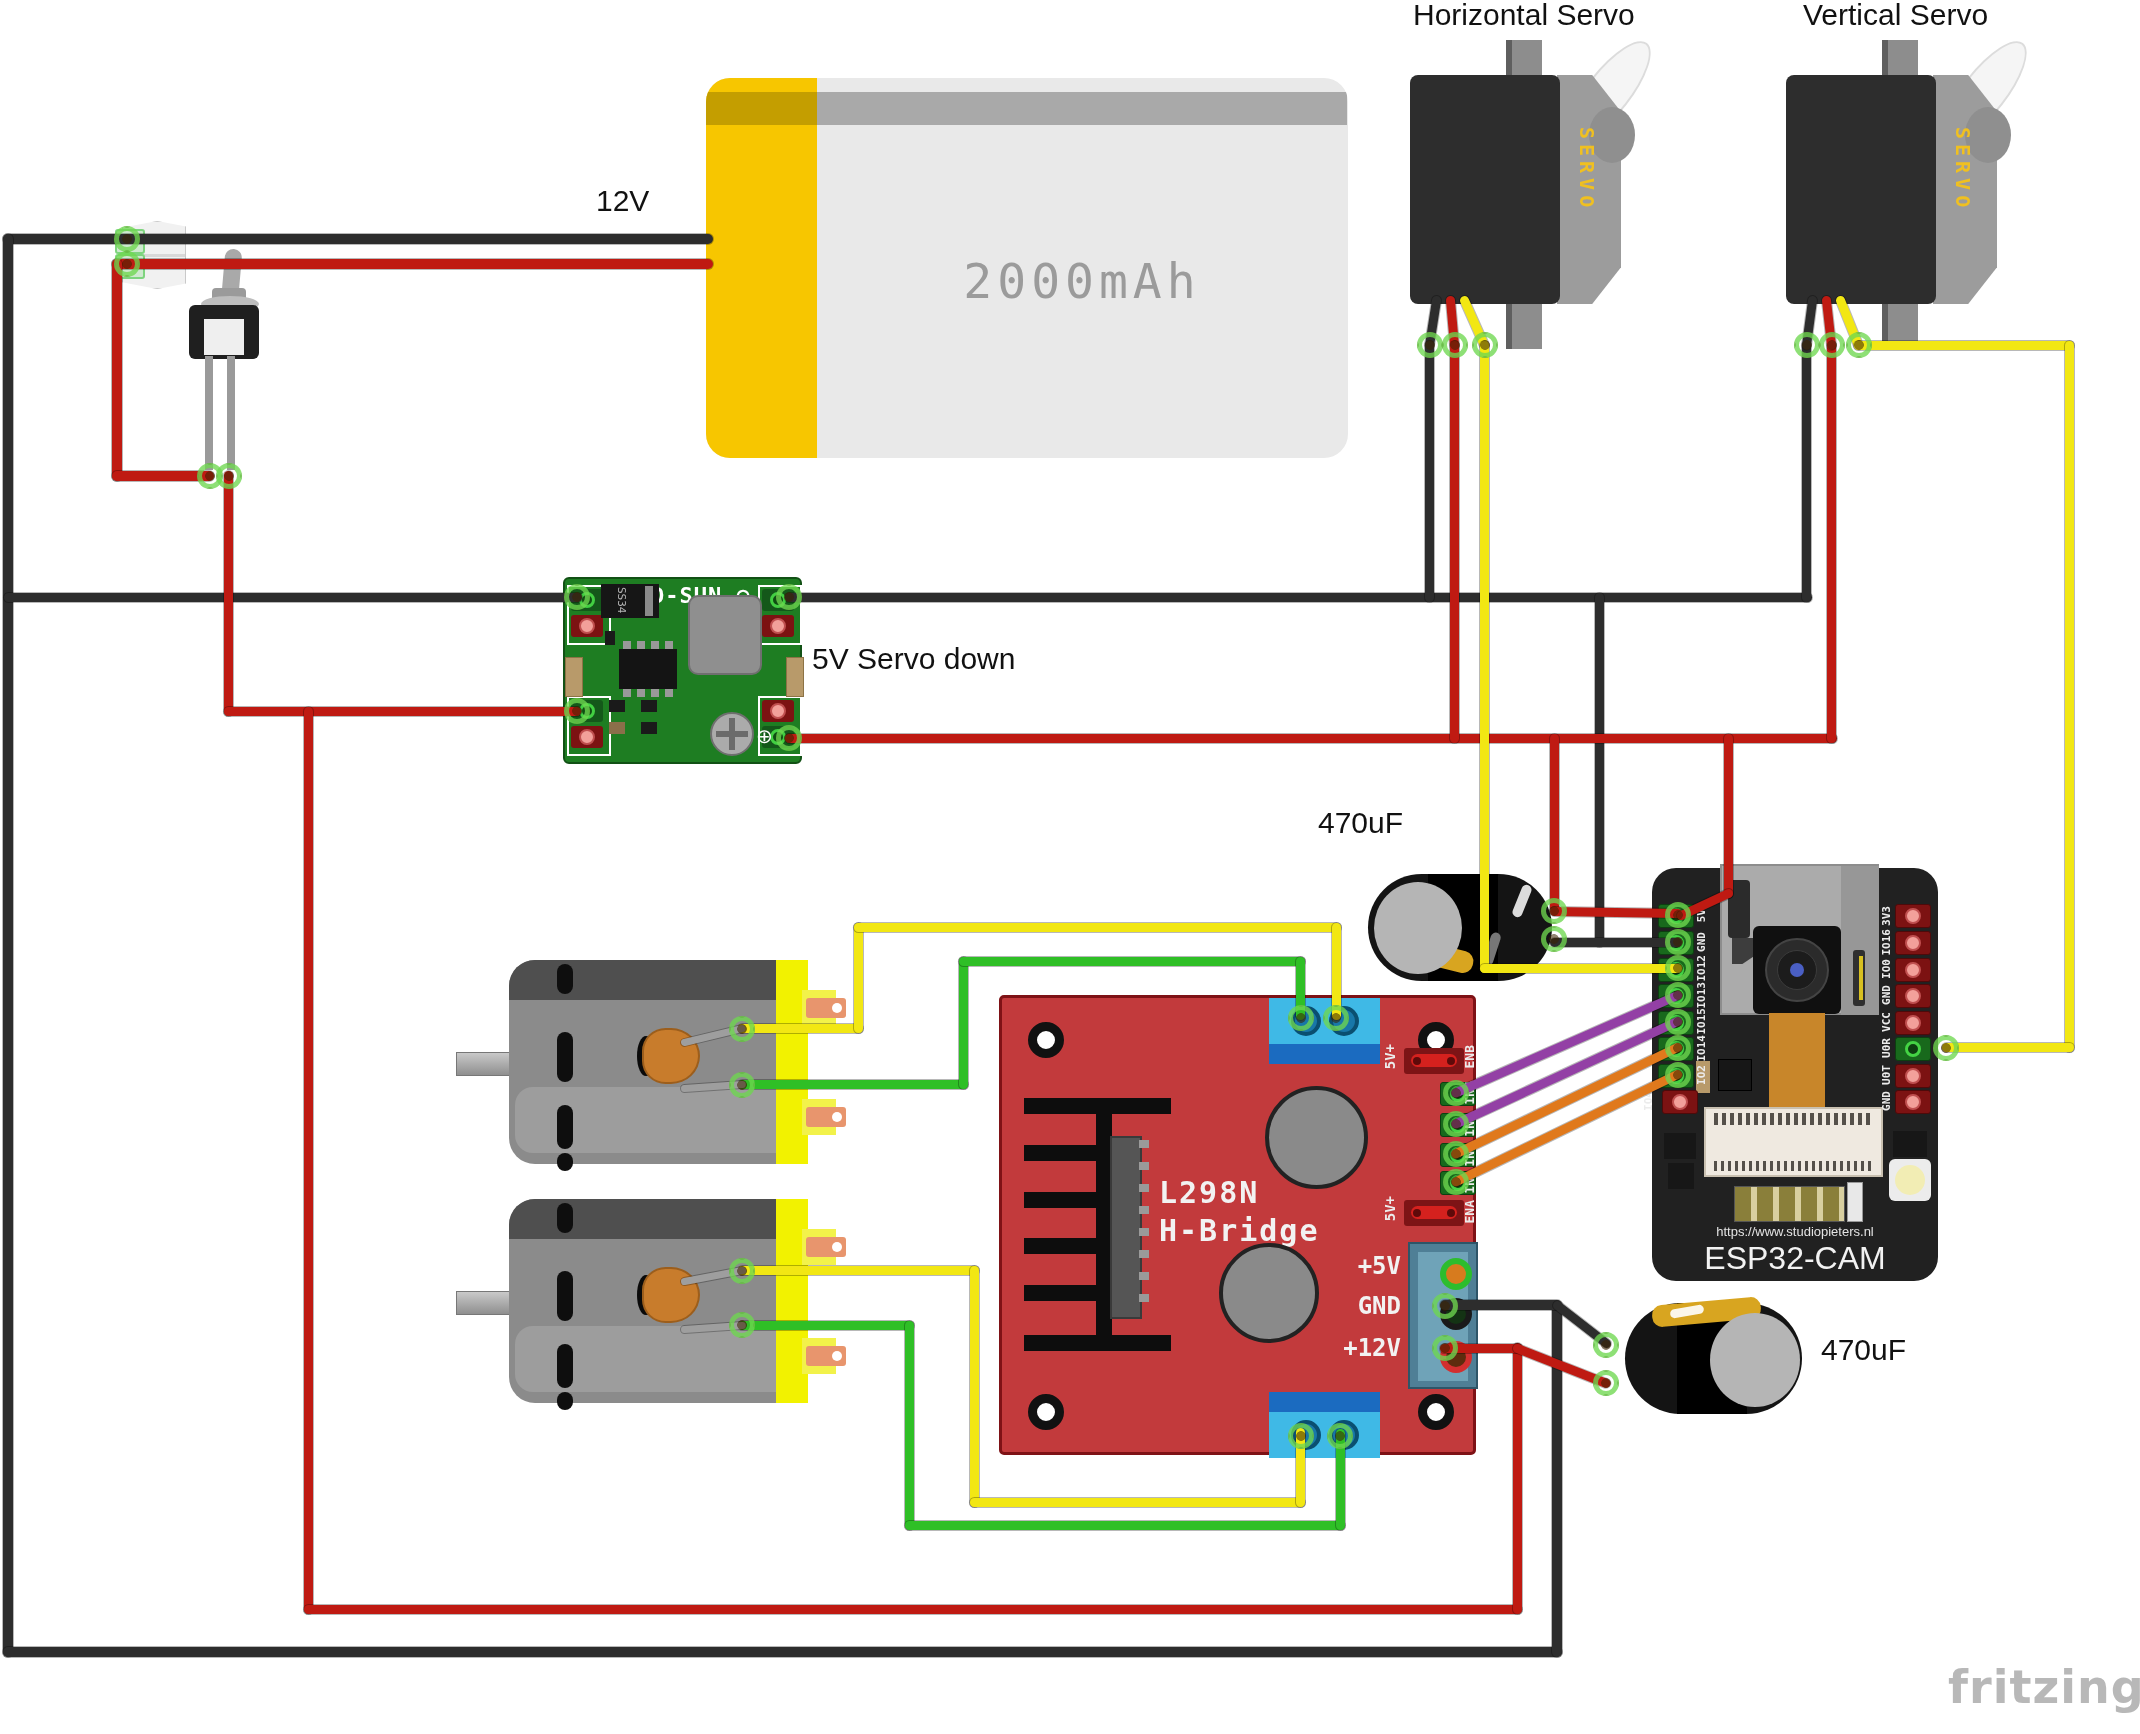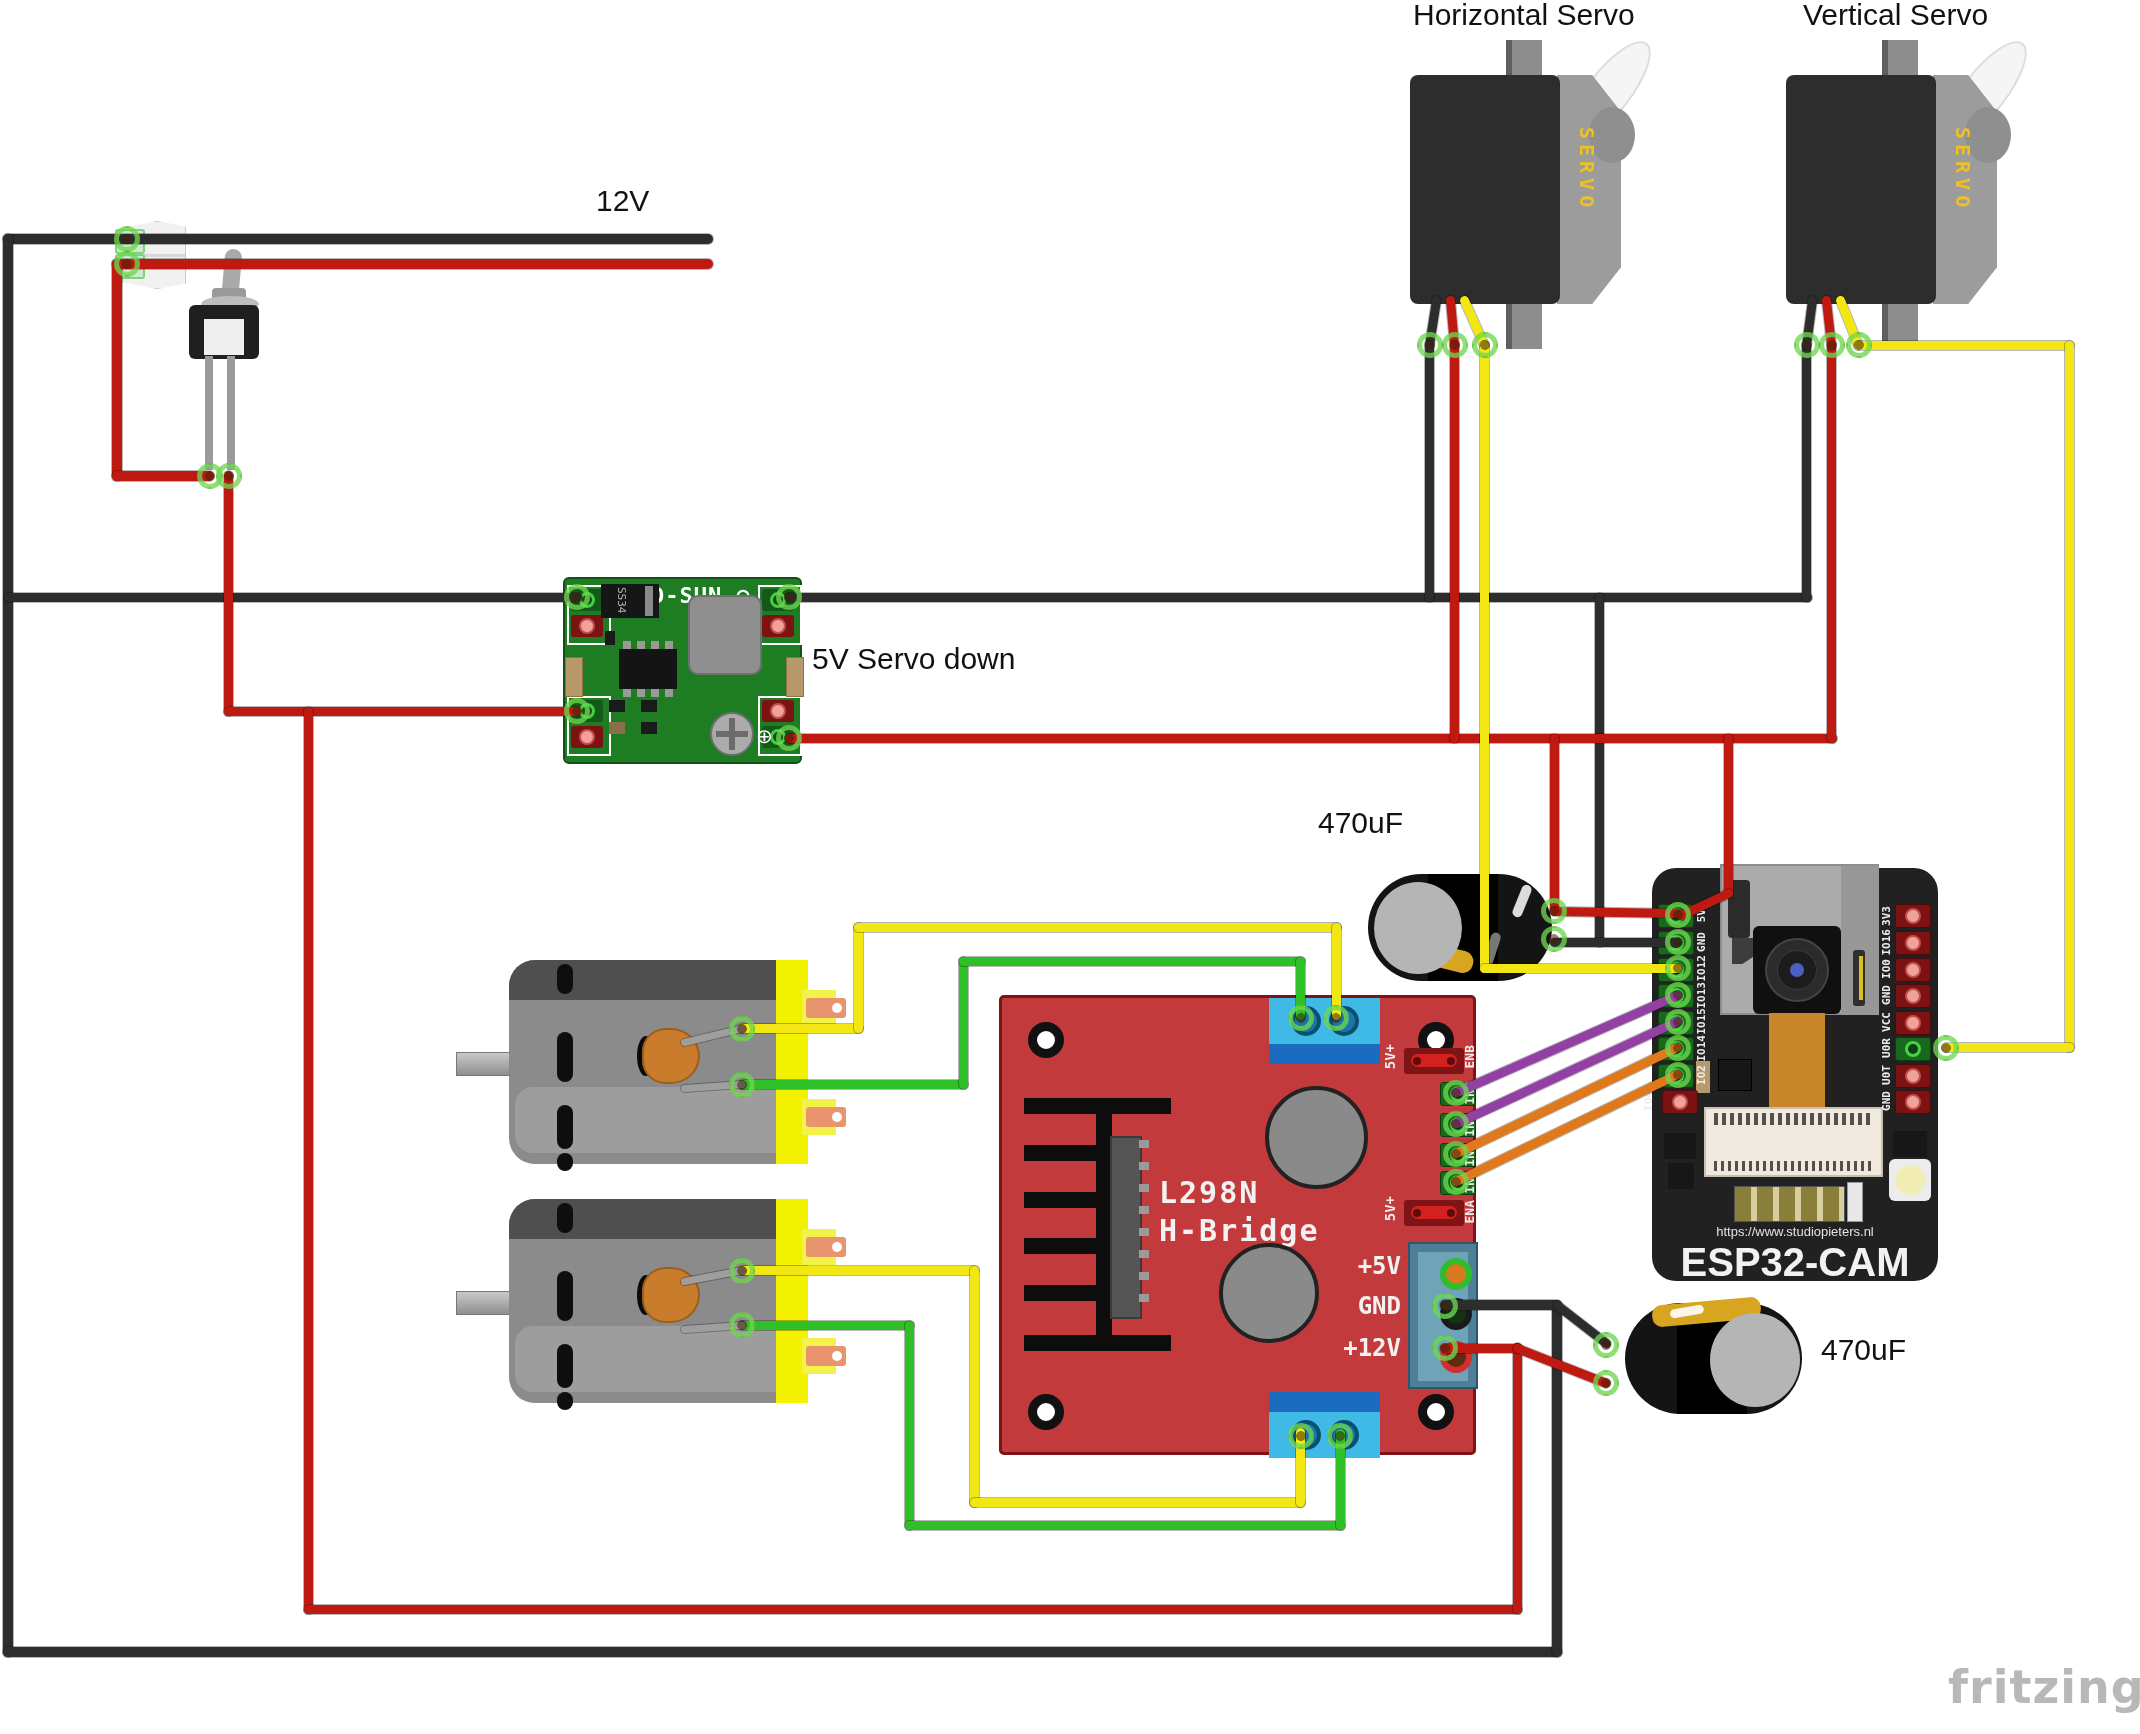--- a/index.html
+++ b/index.html
@@ -21,20 +21,26 @@
           font-family:"DejaVu Sans Mono",monospace;}
   .screw{position:absolute;border-radius:50%;box-sizing:border-box;}
   .hole{position:absolute;width:36px;height:36px;border-radius:50%;background:#fff;
         border:9px solid #111;box-sizing:border-box;}
 </style>
 </head>
 <body>
 
 <div id="canvas">
 
+  <div class="abs" style="left:706px;top:78px;width:642px;height:380px;border-radius:24px;overflow:hidden;background:#e9e9e9;">
+    <div class="abs" style="left:0;top:0;width:111px;height:380px;background:#f7c600;"></div>
+    <div class="abs" style="left:0;top:14px;width:111px;height:33px;background:#c49e00;"></div>
+    <div class="abs" style="left:111px;top:14px;width:530px;height:33px;background:#a9a9a9;"></div>
+    <div class="abs mono" style="left:111px;top:175px;width:530px;text-align:center;font-size:48px;letter-spacing:5px;color:#9b9b9b;">2000mAh</div>
+  </div>
   <div class="lbl" style="left:596px;top:184px;">12V</div>
 
   <div class="abs" style="left:122px;top:221px;width:64px;height:68px;background:#f1f1f1;border:1px solid #c9c9c9;box-sizing:border-box;
               clip-path:polygon(0 10%,55% 0,100% 8%,100% 92%,55% 100%,0 90%);z-index:2;">
     <div class="abs" style="left:0;top:32px;width:100%;height:3px;background:#d8d8d8;"></div>
   </div>
   <div class="pad" style="left:115px;top:229px;width:26px;height:21px;background:#cfe9cf;border:2px solid #7ed47e;z-index:3;"></div>
   <div class="pad" style="left:115px;top:254px;width:26px;height:21px;background:#cfe9cf;border:2px solid #7ed47e;z-index:3;"></div>
 
   <div class="abs" style="left:184px;top:244px;width:90px;height:229px;">
@@ -215,21 +221,21 @@
     <div class="abs" style="left:44px;top:193px;width:14px;height:32px;background:#b89a6a;"></div>
     <div class="abs" style="left:66px;top:191px;width:32px;height:30px;background:#171717;border:1px solid #000;"></div>
     <div class="abs" style="left:12px;top:265px;width:32px;height:26px;background:#171717;"></div>
     <div class="abs" style="left:16px;top:295px;width:26px;height:26px;background:#171717;"></div>
     <div class="abs" style="left:241px;top:263px;width:34px;height:26px;background:#171717;"></div>
     <div class="abs" style="left:237px;top:291px;width:42px;height:42px;background:#ececec;border-radius:6px;">
       <div class="abs" style="left:6px;top:6px;width:30px;height:30px;background:#f2edb4;border-radius:50%;"></div>
     </div>
 
     <div class="abs" style="left:0;top:356px;width:286px;text-align:center;font-size:13px;color:#e3e3e3;">https://www.studiopieters.nl</div>
-    <div class="abs" style="left:0;top:372px;width:286px;text-align:center;font-size:40px;color:#f2f2f2;font-weight:bold;">ESP32-CAM</div>
+    <div class="abs" style="left:0;top:372px;width:286px;text-align:center;font-size:32px;color:#f2f2f2;">ESP32-CAM</div>
   </div>
 
   <div class="abs" style="left:1368px;top:872px;width:189px;height:111px;">
     <div class="abs" style="left:0;top:2px;width:184px;height:107px;background:#141414;border-radius:54px;"></div>
     <div class="abs" style="left:60px;top:2px;width:70px;height:107px;background:#000;"></div>
     <div class="abs" style="left:28px;top:72px;width:78px;height:22px;background:#d8a520;border-radius:10px;transform:rotate(14deg);"></div>
     <div class="abs" style="left:6px;top:10px;width:88px;height:92px;background:#b5b5b5;border-radius:50%;"></div>
     <div class="abs" style="left:149px;top:12px;width:10px;height:34px;background:#fff;opacity:.85;border-radius:5px;transform:rotate(22deg);"></div>
     <div class="abs" style="left:119px;top:60px;width:10px;height:34px;background:#777;border-radius:5px;transform:rotate(18deg);"></div>
   </div>

